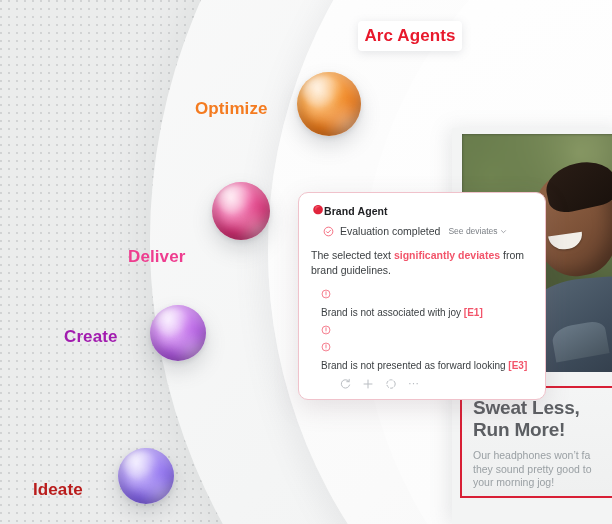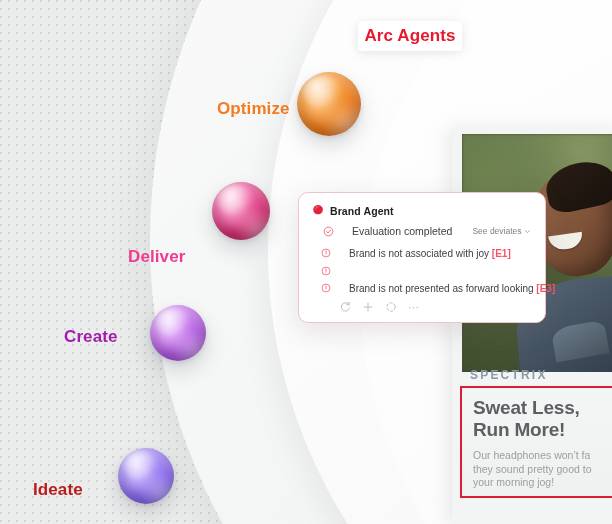--- a/index.html
+++ b/index.html
@@ -265,37 +265,36 @@
     background: #ffffff;
     border: 1px solid #f0c2cb;
     border-radius: 10px;
     box-shadow: 0 8px 26px rgba(110,90,100,0.16);
     padding: 11px 12px 8px 12px;
     box-sizing: border-box;
   }
   .card-title-row {
     display: flex;
     align-items: center;
-    gap: 6px;
   }
   .blob-icon {
     width: 13px;
     height: 13px;
     flex: 0 0 13px;
   }
   .card-title {
     font-size: 10.5px;
     font-weight: bold;
     color: #202124;
     letter-spacing: 0.1px;
   }
   .status-row {
     display: flex;
     align-items: center;
-    gap: 18px;
+    gap: 6px;
     margin: 8px 0 0 12px;
   }
   .check-icon { width: 11px; height: 11px; flex: 0 0 11px; }
   .status-text {
     font-size: 10.5px;
     color: #3c4043;
   }
   .see-reasoning {
     display: inline-flex;
     align-items: center;
@@ -315,23 +314,24 @@
   }
   .card-desc .hl {
     color: #f2546a;
     font-weight: bold;
   }
 
   .issue-list { margin-top: 11px; }
   .issue-row {
     display: flex;
     align-items: flex-start;
-    gap: 18px;
+    gap: 8px;
     margin-bottom: 7px;
     margin-left: 10px;
+    flex-direction: column;
   }
   .warn-icon { width: 10px; height: 10px; flex: 0 0 10px; }
   .issue-text {
     font-size: 10px;
     color: #3c4043;
     white-space: nowrap;
   }
   .issue-text .code {
     color: #f2546a;
     font-weight: bold;
@@ -384,21 +384,21 @@
       <div class="ad-body">
         <div>Our headphones won’t fa</div>
         <div>they sound pretty good to</div>
         <div>your morning jog!</div>
       </div>
     </div>
   </div>
 
   <div class="arc-agents-pill">Arc Agents</div>
 
-  <div class="stage-label" style="left:217px; top:99px; font-size:17px; color:#f47b20;">Optimize</div>
+  <div class="stage-label" style="left:195px; top:99px; font-size:17px; color:#f47b20;">Optimize</div>
   <div class="orb" style="left:297px; top:72px; width:64px; height:64px;
               background: radial-gradient(circle at 33% 28%, #ffd9a8 0%, #f7a143 30%, #e8781a 62%, #b9540c 100%);">
     <div class="gloss-a"></div>
     <div class="inner-bubble"></div>
     <div class="gloss-b"></div>
     <div class="rim"></div>
   </div>
 
   <div class="stage-label" style="left:128px; top:203px; font-size:17px; color:#ee3d8f;margin-top:44px;">Deliver</div>
   <div class="orb" style="left:212px; top:182px; width:58px; height:58px;
@@ -444,20 +444,23 @@
       </svg>
       <span class="status-text">Evaluation completed</span>
       <span class="see-reasoning">
         <span>See deviates</span>
         <svg class="chev" viewBox="0 0 24 24">
           <path d="M5 9l7 7 7-7" fill="none" stroke="#7c8086" stroke-width="2.4" stroke-linecap="round" stroke-linejoin="round"></path>
         </svg>
       </span>
     </div>
 
+    <div class="card-desc">
+      <span>The selected text </span><span class="hl">significantly deviates</span><span> from brand guidelines.</span>
+    </div>
 
     <div class="issue-list">
       <div class="issue-row">
         <svg class="warn-icon" viewBox="0 0 24 24">
           <circle cx="12" cy="12" r="9.5" fill="none" stroke="#f2546a" stroke-width="1.8"></circle>
           <path d="M12 6.8v6.4" stroke="#f2546a" stroke-width="1.9" stroke-linecap="round"></path>
           <circle cx="12" cy="16.8" r="1.05" fill="#f2546a"></circle>
         </svg>
         <span class="issue-text"><span>Brand is not associated with joy</span>
           <span class="code">[E1]</span></span>

